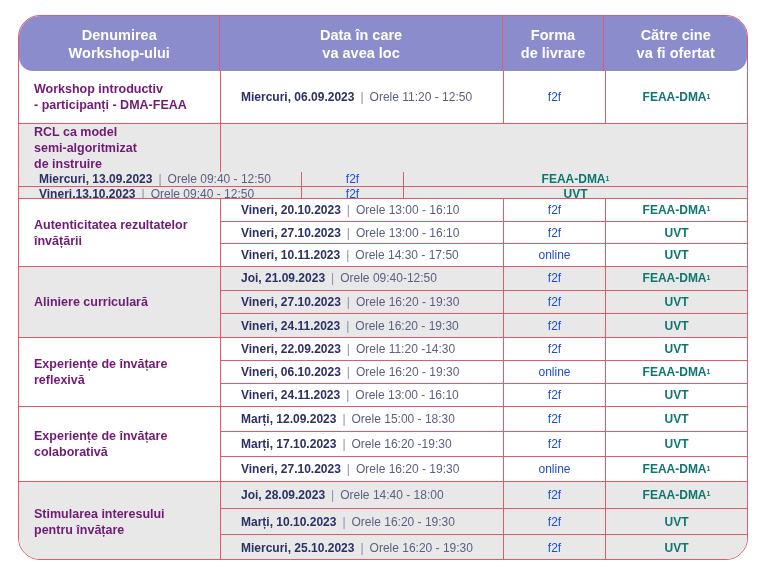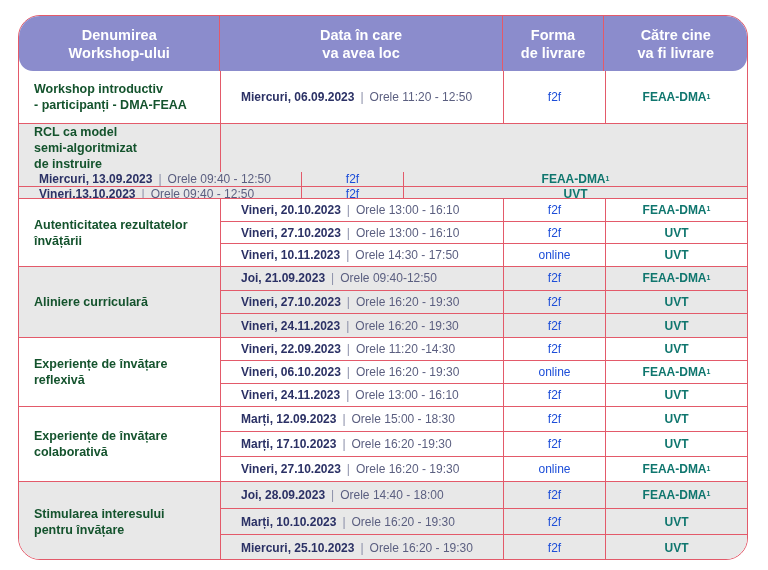--- a/index.html
+++ b/index.html
@@ -18,21 +18,21 @@
     border-right:1.5px solid #e35a6a; box-sizing:border-box; height:100%;
   }
   .hcell:last-child { border-right:none; }
   .c1 { width:202px; } .c2 { width:283px; } .c3 { width:102px; } .c4 { width:143px; }
   .group { position:absolute; left:0; width:100%; display:flex; border-top:1.5px solid #e35a6a; box-sizing:border-box; }
   .group.gray { background:#e8e8e8; }
   .group.white { background:#ffffff; }
   .gname {
     width:202px; box-sizing:border-box; border-right:1.5px solid #e35a6a;
     display:flex; align-items:center; padding-left:15px;
-    color:#14532d; font-weight:bold; font-size:12.5px; line-height:16px;
+    color:#701a75; font-weight:bold; font-size:12.5px; line-height:16px;
   }
   .subs { flex:1; display:flex; flex-direction:column; }
   .sub { flex:1; display:flex; border-bottom:1.5px solid #e35a6a; box-sizing:border-box;text-align:center; }
   .sub:last-child { border-bottom:none; }
   .date {
     width:283px; box-sizing:border-box; border-right:1.5px solid #e35a6a;
     display:flex; align-items:center; padding-left:20px; font-size:12px; color:#2b3165; white-space:nowrap;
   }
   .date b { font-weight:bold; }
   .date .sep { color:#8a8ea8; margin:0 6px; }
@@ -59,21 +59,21 @@
     <div class="hcell c2">
       <span>Data în care</span>
       <span>va avea loc</span>
     </div>
     <div class="hcell c3">
       <span>Forma</span>
       <span>de livrare</span>
     </div>
     <div class="hcell c4">
       <span>Către cine</span>
-      <span>va fi livrare</span>
+      <span>va fi ofertat</span>
     </div>
   </div>
 
   <div id="groups">
       <div class="group white" style="top: 55px; height: 52px; border-top: none;">
         <div class="gname">
           <div>
             <div>Workshop introductiv</div>
             <div>- participanți - DMA-FEAA</div>
           </div>

